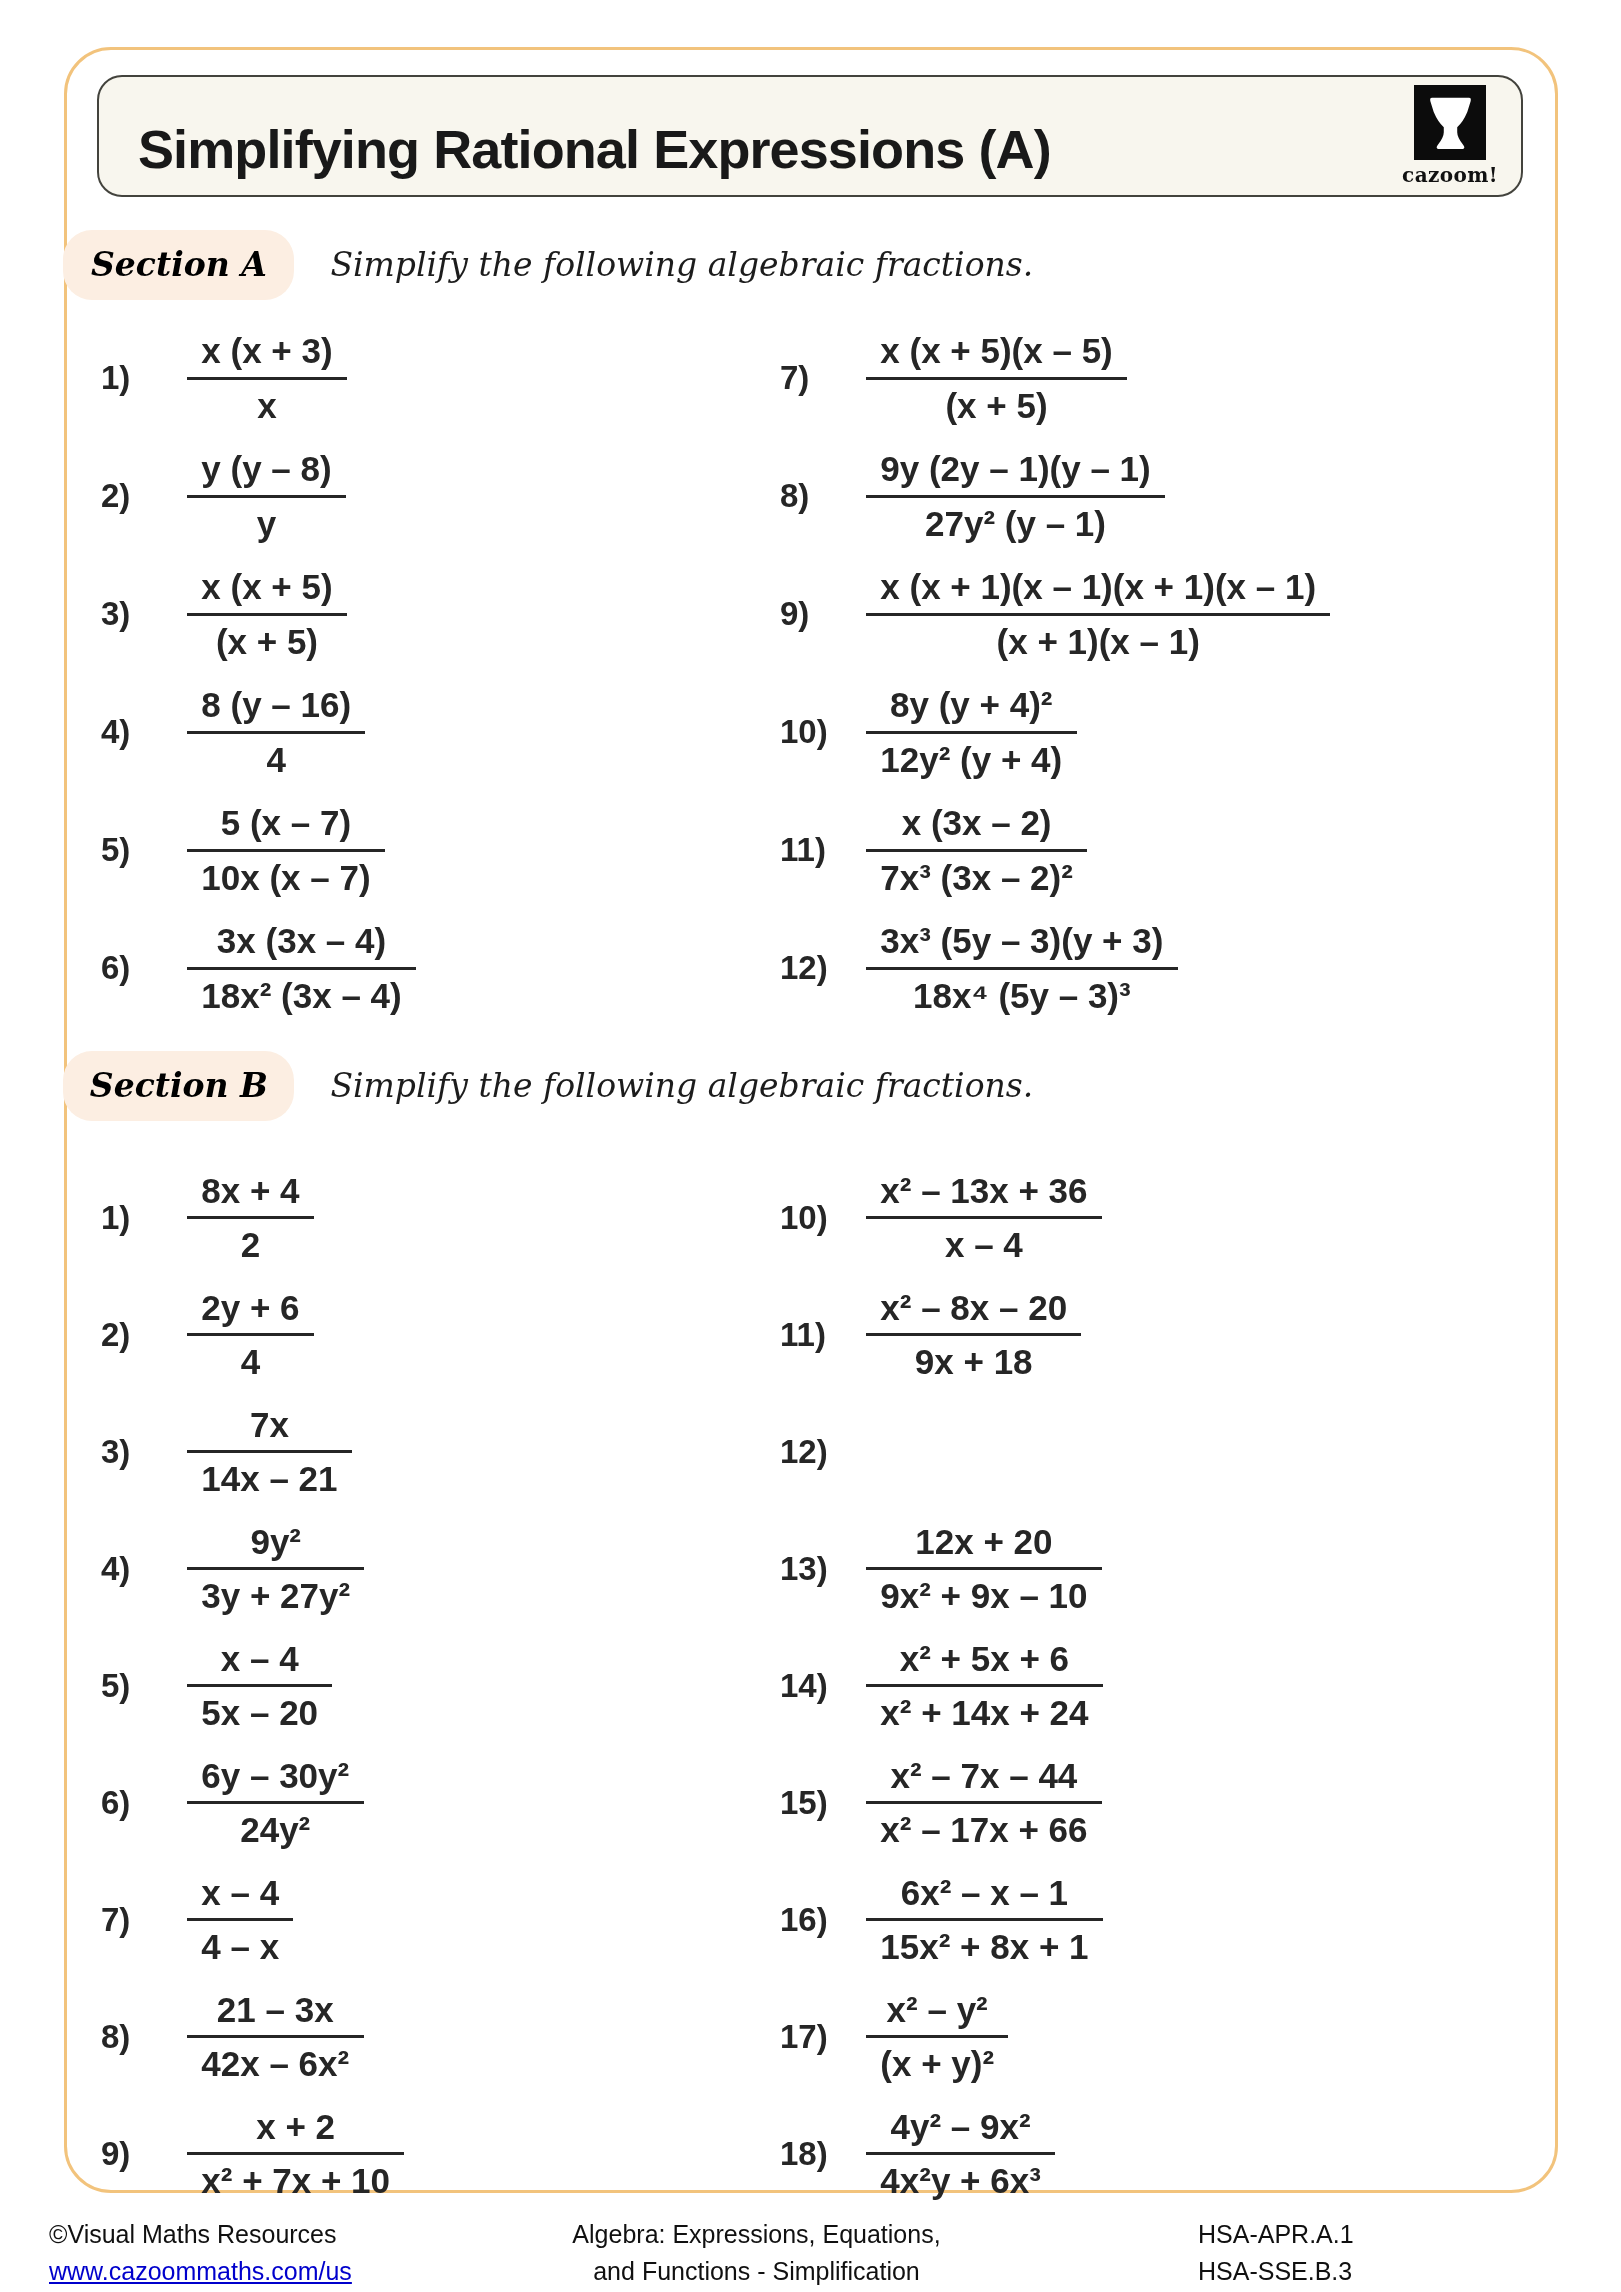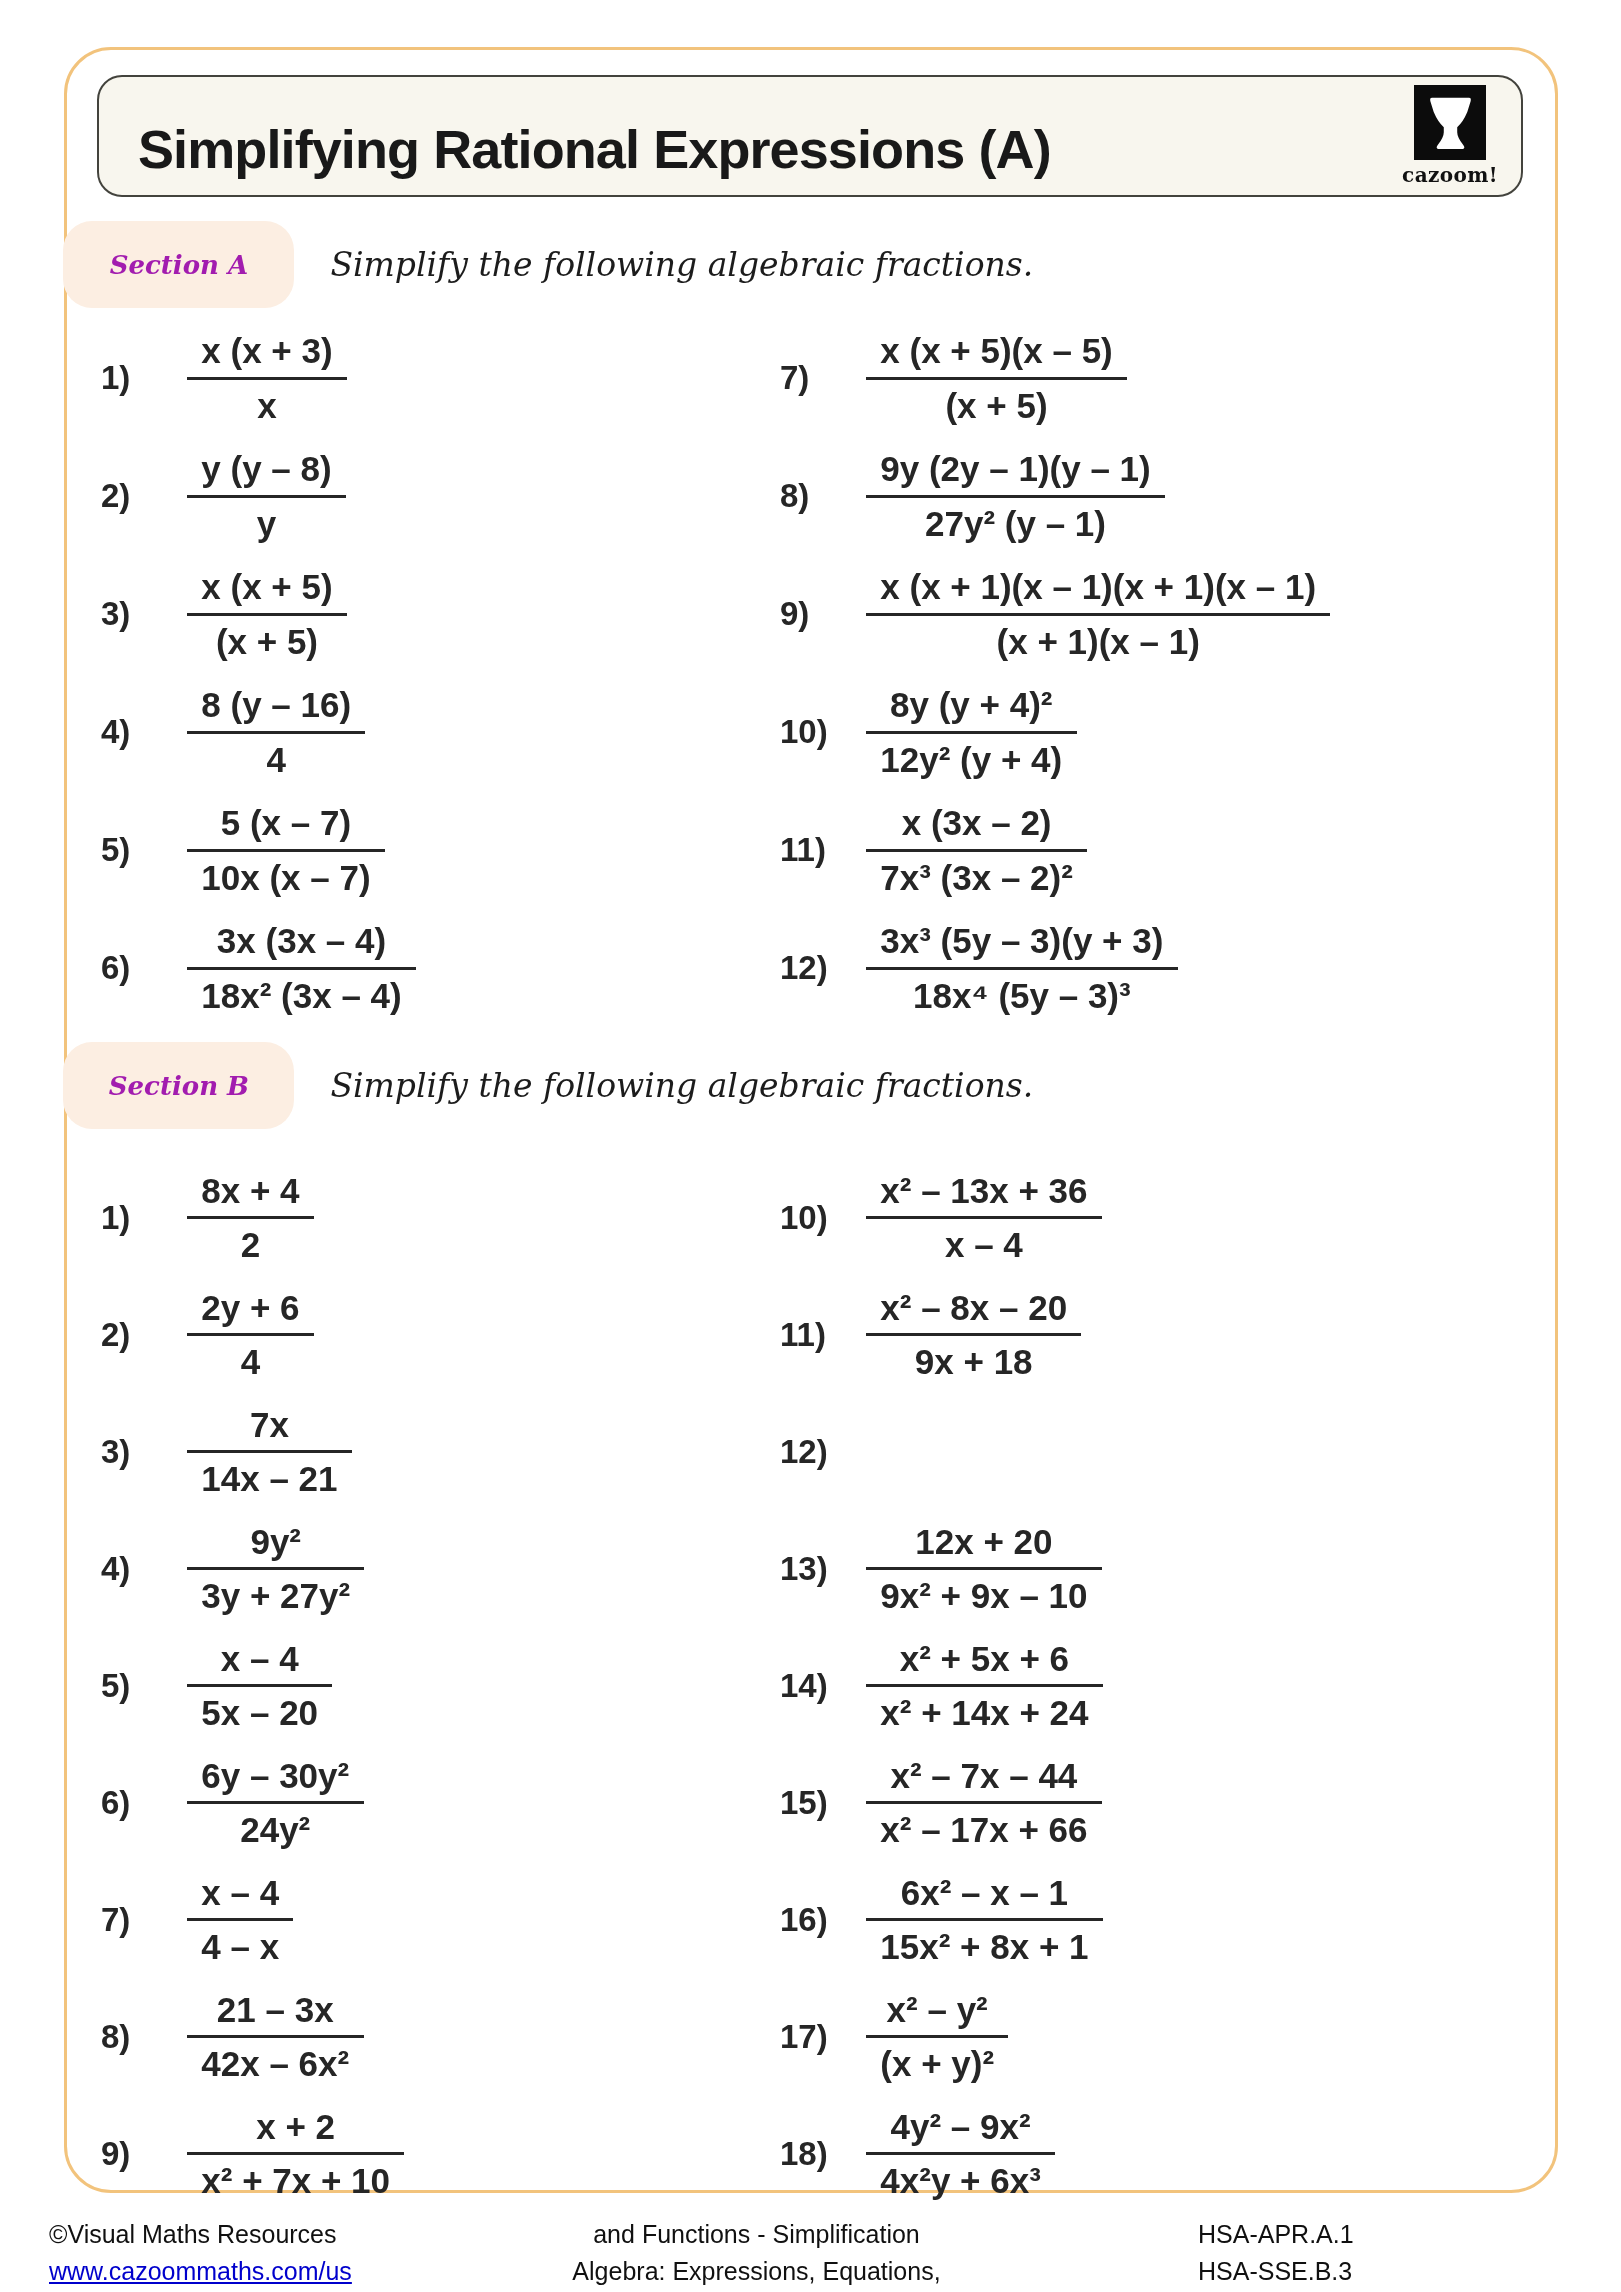--- a/index.html
+++ b/index.html
@@ -16,24 +16,24 @@
   .title { font-size:54px; font-weight:bold; color:#191919; letter-spacing:-0.9px; white-space:nowrap;margin-top:26px; }
 
   .logo { display:flex; flex-direction:column; align-items:center; }
   .logo-square { width:72px; height:75px; background:#0c0c0c; display:flex; align-items:center; justify-content:center; }
   .logo-text { font-family:"DejaVu Serif", serif; font-size:20px; font-weight:bold; color:#111;
                margin-top:2.7px; letter-spacing:0.4px; }
 
   .section-header { position:absolute; left:-3.6px; height:75px; display:flex; align-items:center; }
   .section-header.sec-a { top:177px; }
   .section-header.sec-b { top:998px; }
-  .pill { width:231px; height:87px; background:#fceee2; border-radius:29px;
+  .pill { width:231px; height:70px; background:#fceee2; border-radius:29px;
           display:flex; align-items:center; justify-content:center;
           font-family:"DejaVu Serif", serif; font-style:italic; font-weight:bold;
-          font-size:26px; color:#a21caf; }
+          font-size:33px; color:#000000; }
   .instruction { margin-left:36px; font-family:"DejaVu Serif", serif; font-style:italic;
                  font-size:33px; color:#1c1c1c; }
 
   .problems { position:absolute; left:34px; display:grid; grid-auto-flow:column; }
   .problems.grid-a { top:269px; grid-template-rows:repeat(6, 118px); grid-template-columns:679px auto; }
   .problems.grid-b { top:1109px; grid-template-rows:repeat(9, 117px); grid-template-columns:679px auto; }
 
   .problem { display:flex; align-items:center; }
   .pnum { width:86px; flex:0 0 86px; font-size:33px; font-weight:bold; color:#262626; }
   .frac { display:inline-block; text-align:center; font-size:35px; font-weight:bold;
@@ -289,22 +289,22 @@
     </div>
 
   </div>
 
   <div class="footer">
     <div class="footer-left">
       <div>©Visual Maths Resources</div>
       <div><span class="footer-link">www.cazoommaths.com/us</span></div>
     </div>
     <div class="footer-center">
+      <div>Algebra: Expressions, Equations,</div>
       <div>and Functions - Simplification</div>
-      <div>Algebra: Expressions, Equations,</div>
     </div>
     <div class="footer-right">
       <div>HSA-APR.A.1</div>
       <div>HSA-SSE.B.3</div>
     </div>
   </div>
 </div>
 
 
 </body></html>

